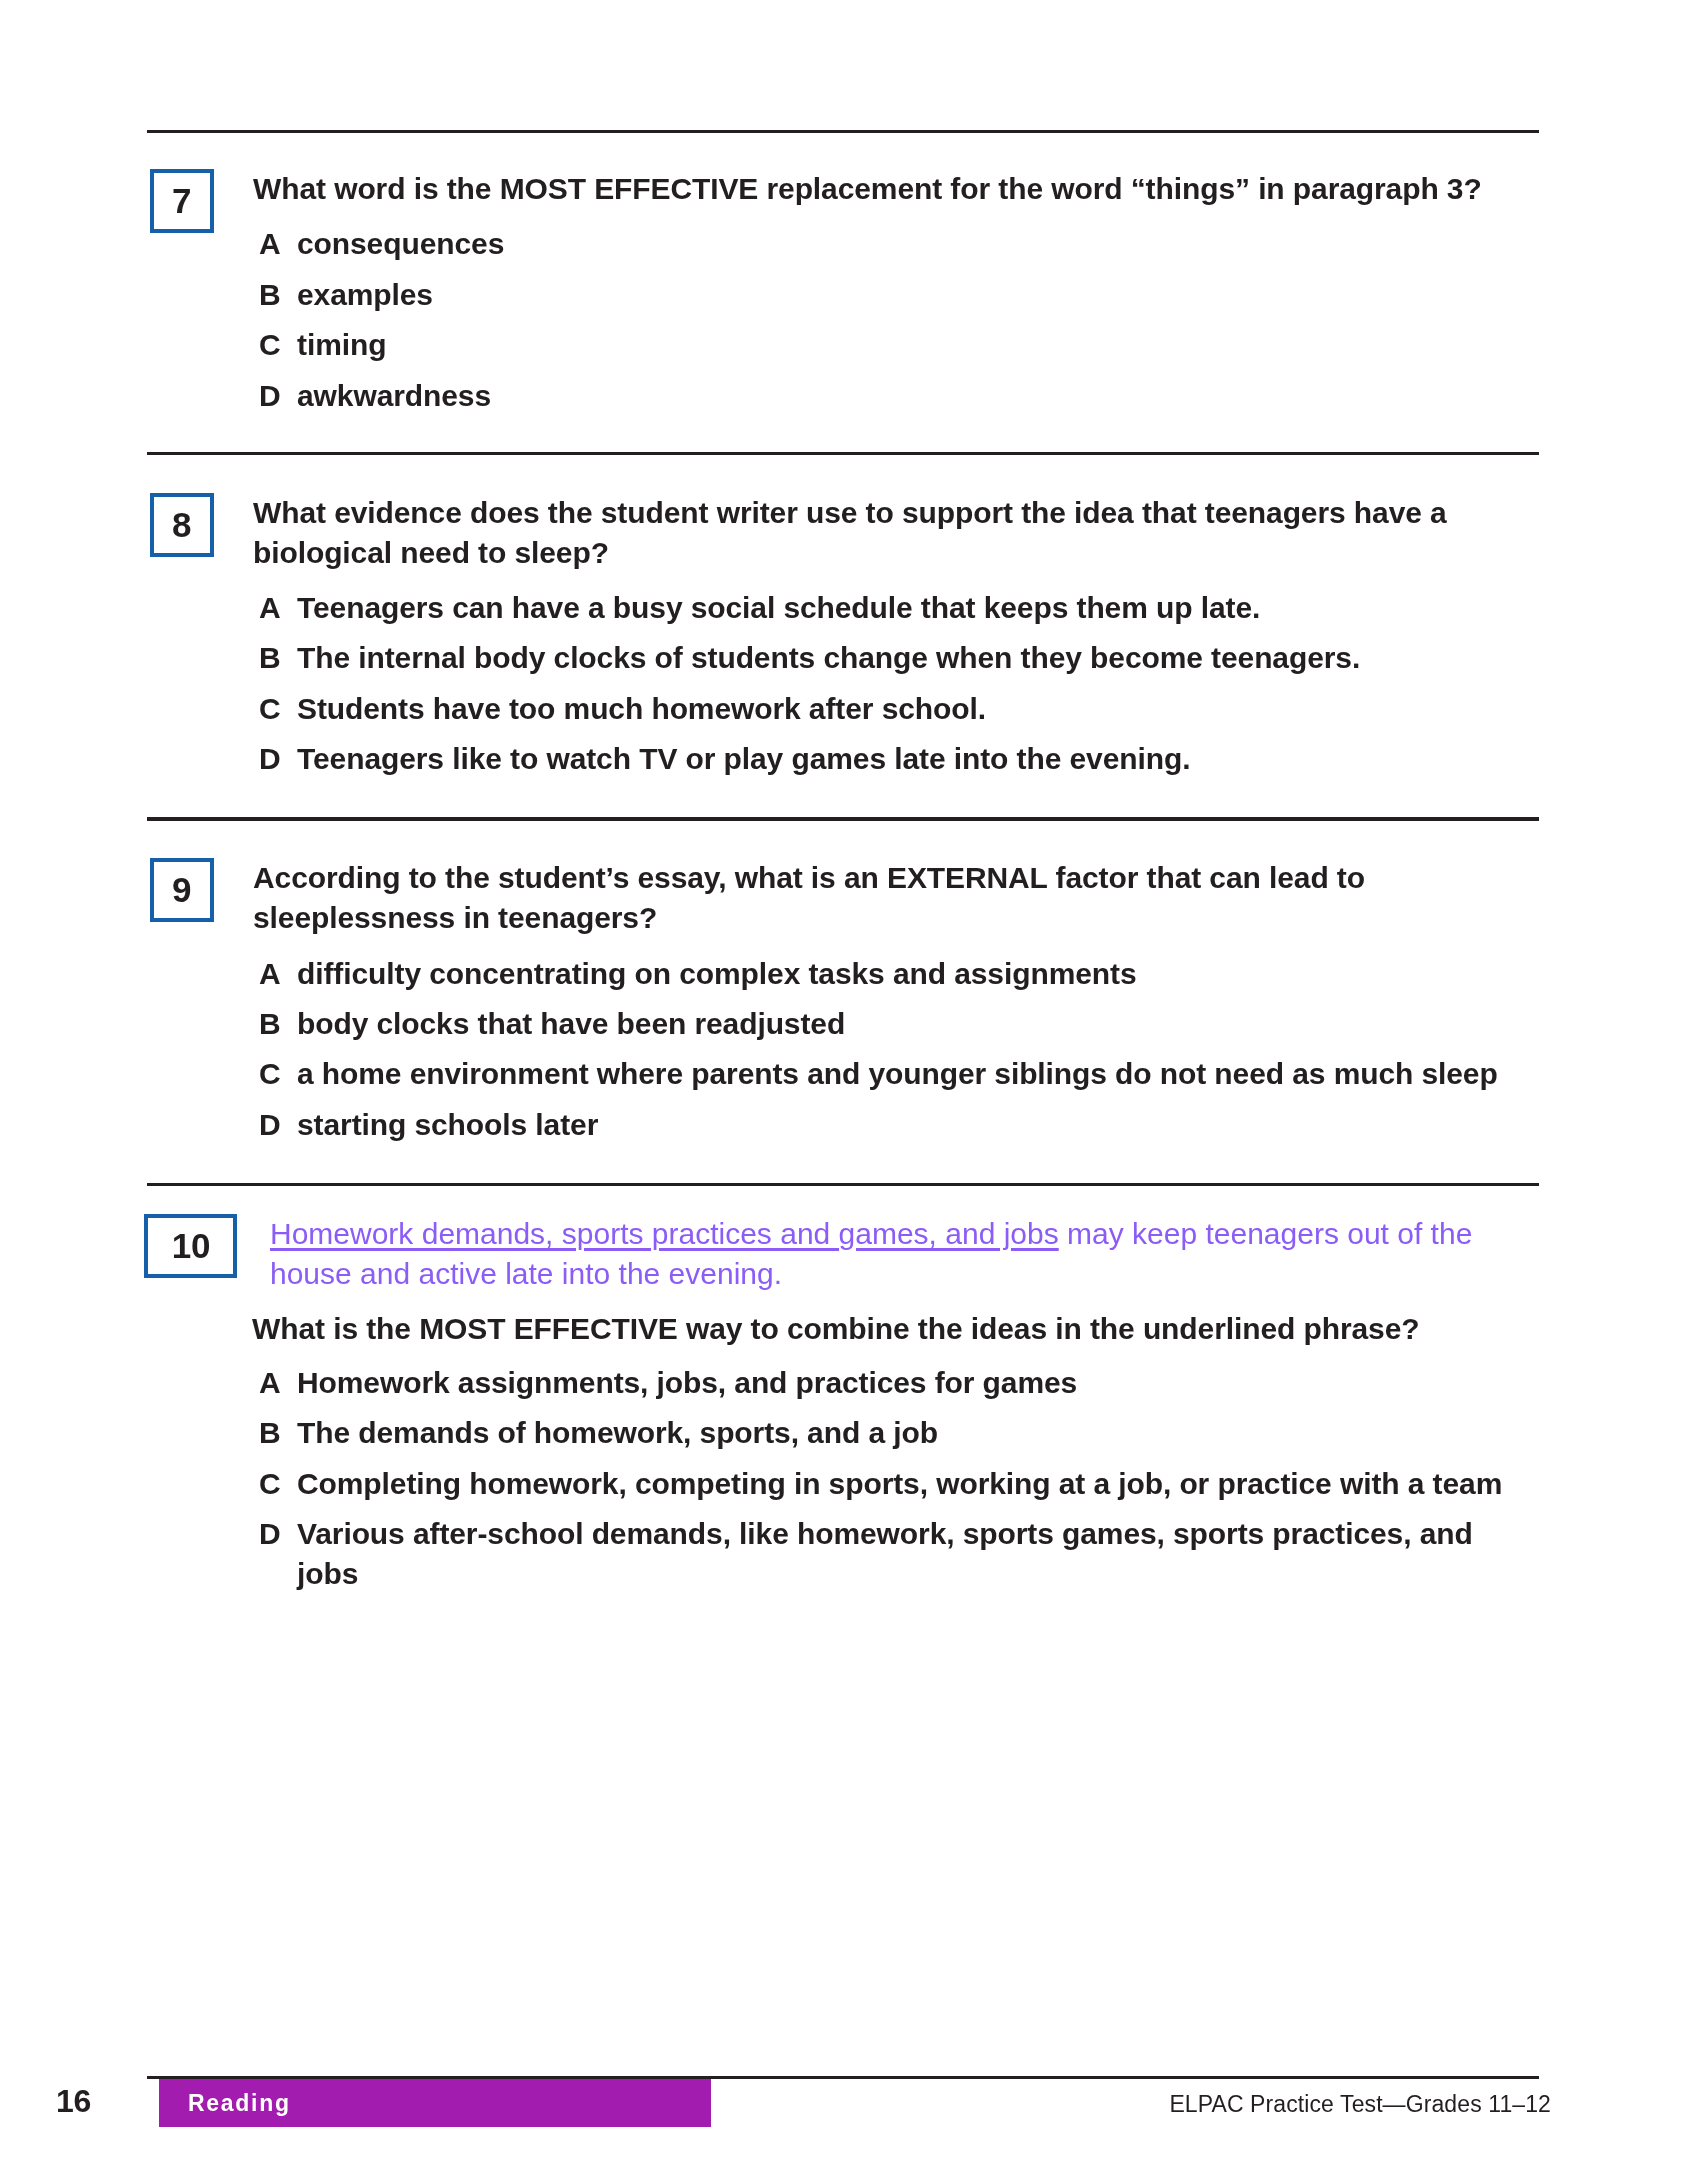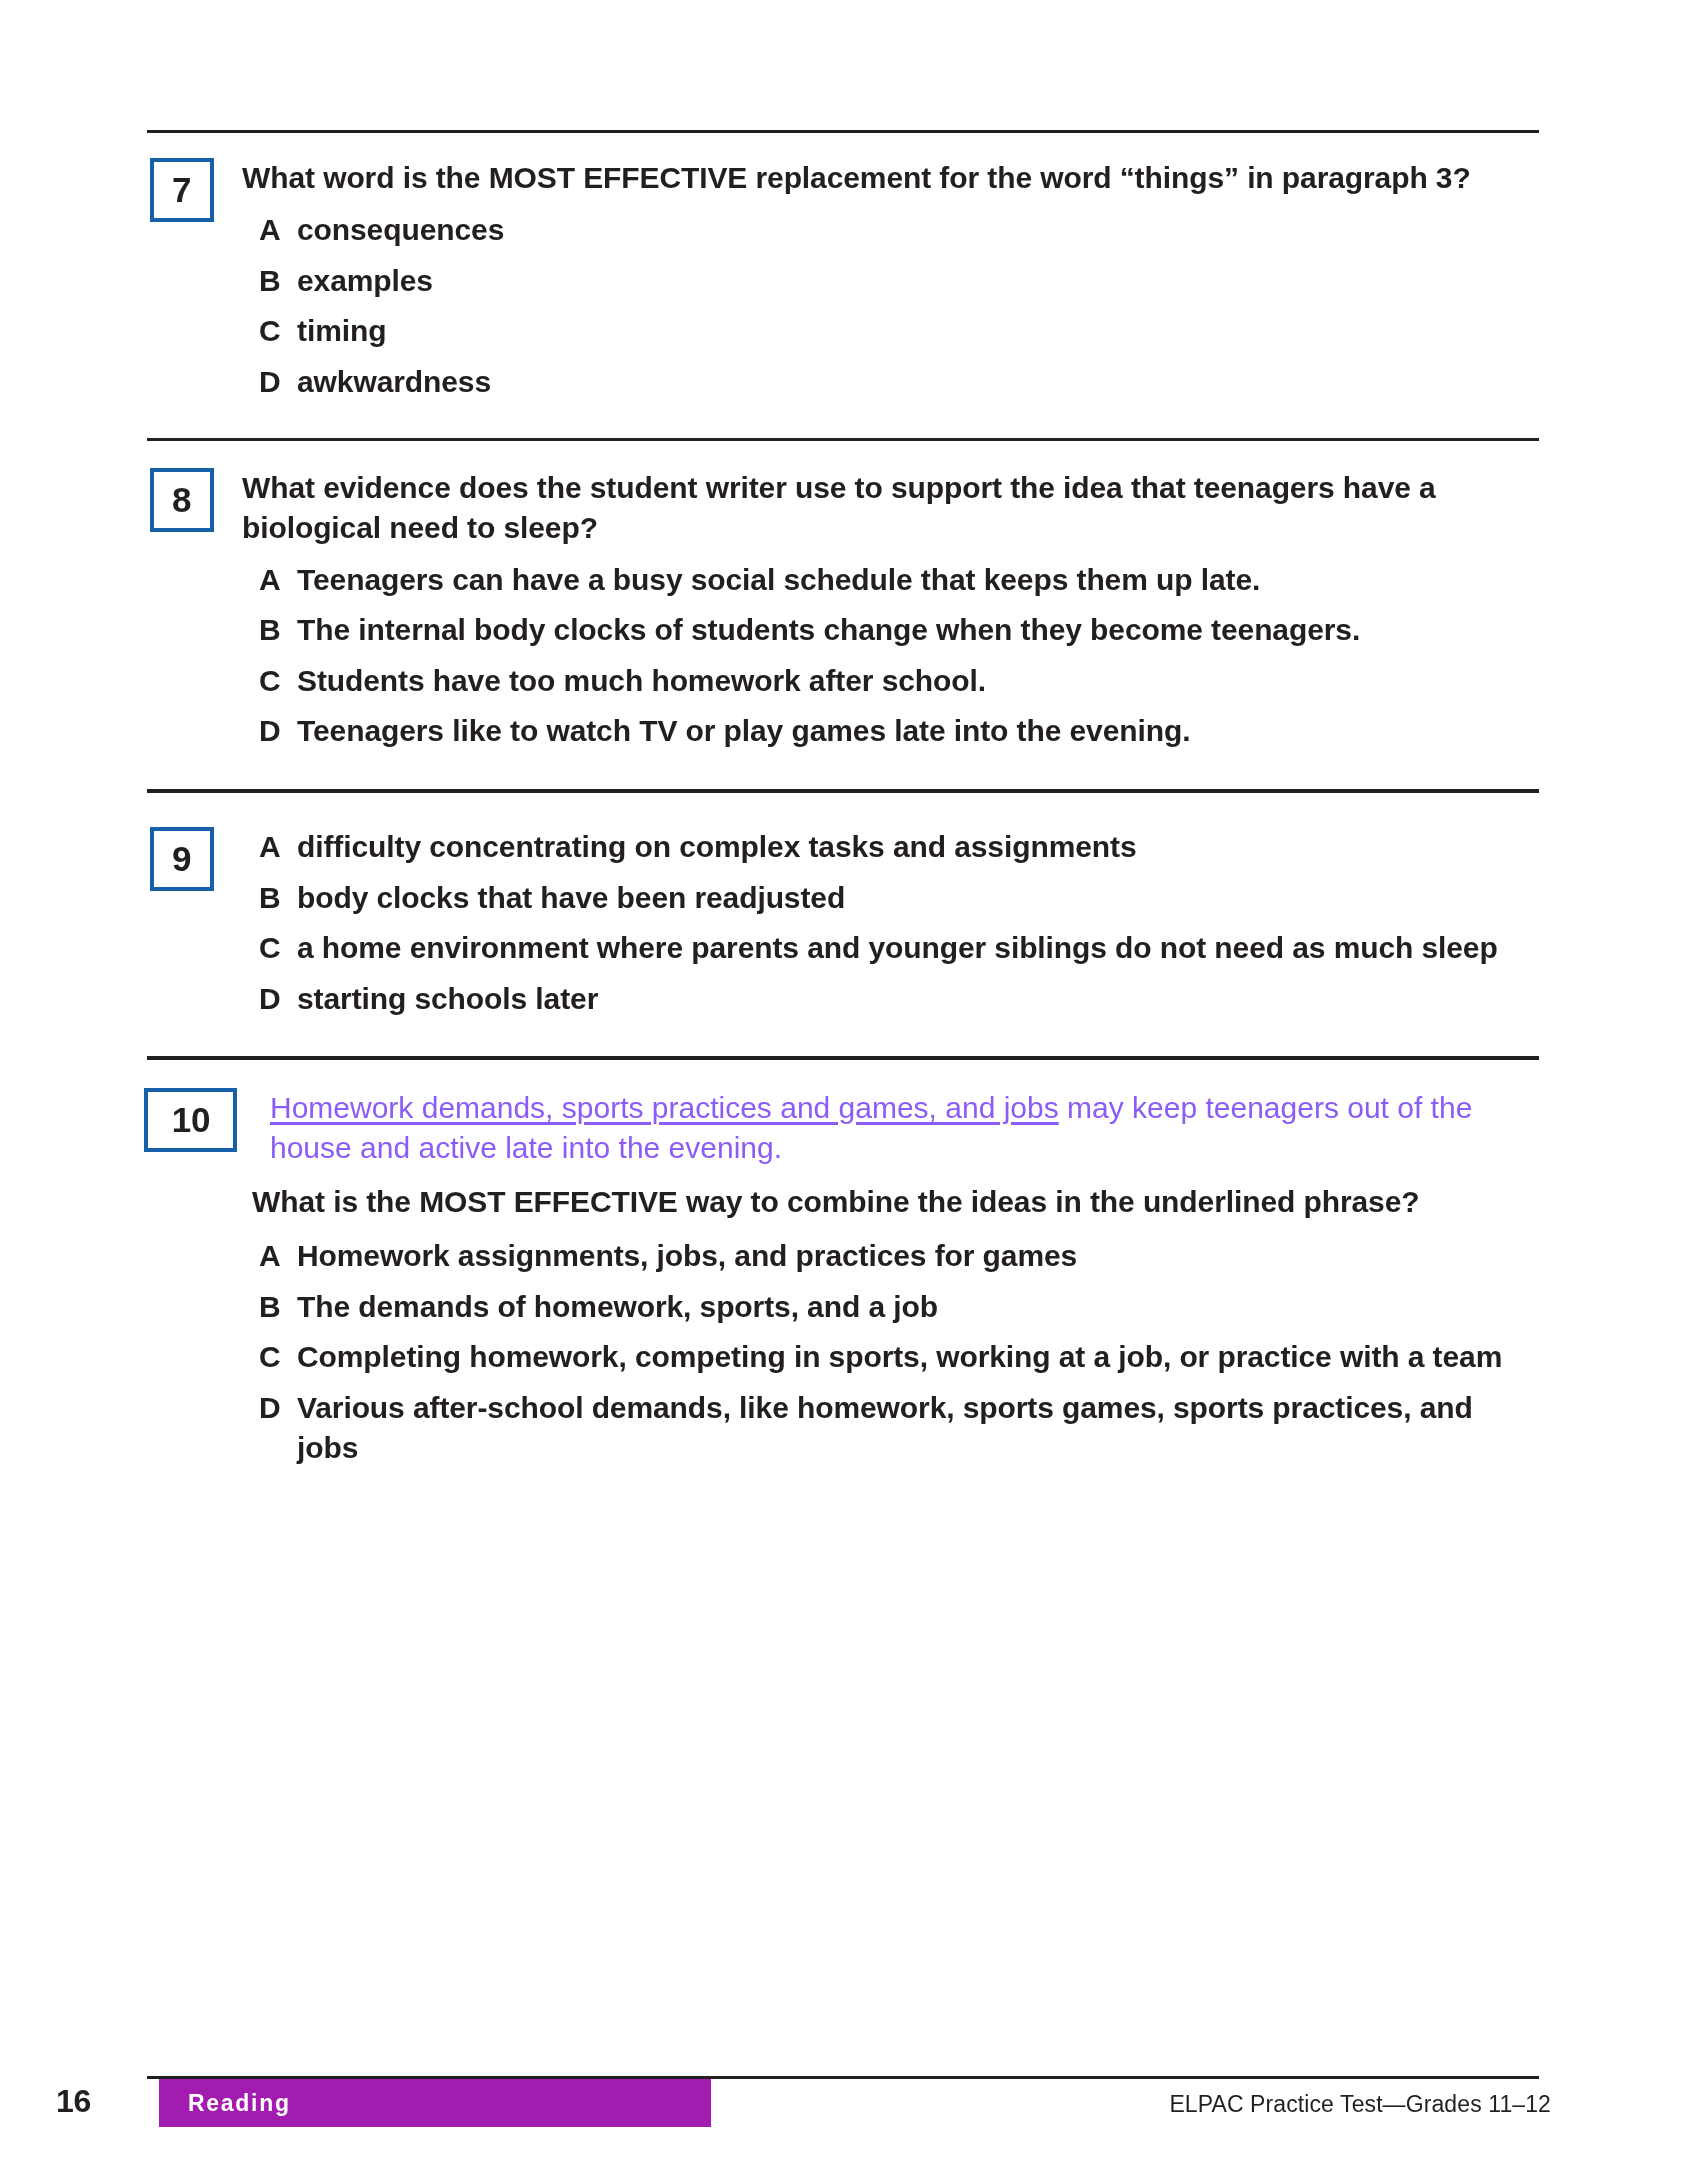--- a/index.html
+++ b/index.html
@@ -66,21 +66,21 @@
   .qnum.wide {
     left: -2.6px;
     width: 93px;
   }
 
   .stem {
     font-size: 30px;
     font-weight: bold;
     line-height: 1.34;
     letter-spacing: -0.1px;
-    margin: 4px;
+    margin: 15px;
     color: #231f20;
   }
 
   
   .options {
     margin-top: 12px;
   }
   .opt {
     display: flex;
     align-items: flex-start;
@@ -255,20 +255,21 @@
       </div>
     </div>
 
     <div class="gap-q8"></div>
 
     <div class="rule"></div>
     <div style="height:22.5px"></div>
 
     <div class="question">
       <div class="qnum">9</div>
+      <p class="stem">According to the student’s essay, what is an EXTERNAL factor that can lead to sleeplessness in teenagers?</p>
 
       <div class="options">
         <div class="opt">
           <span class="opt-letter">A</span>
           <span class="opt-text">difficulty concentrating on complex tasks and assignments</span>
         </div>
         <div class="opt">
           <span class="opt-letter">B</span>
           <span class="opt-text">body clocks that have been readjusted</span>
         </div>

